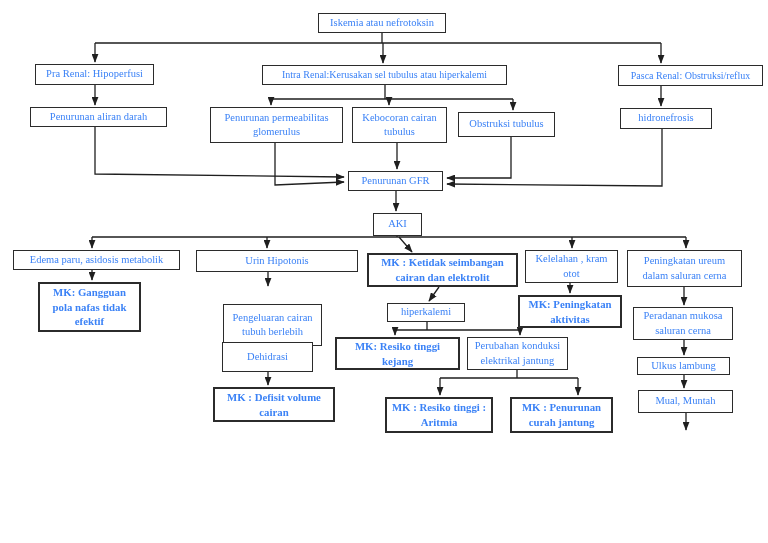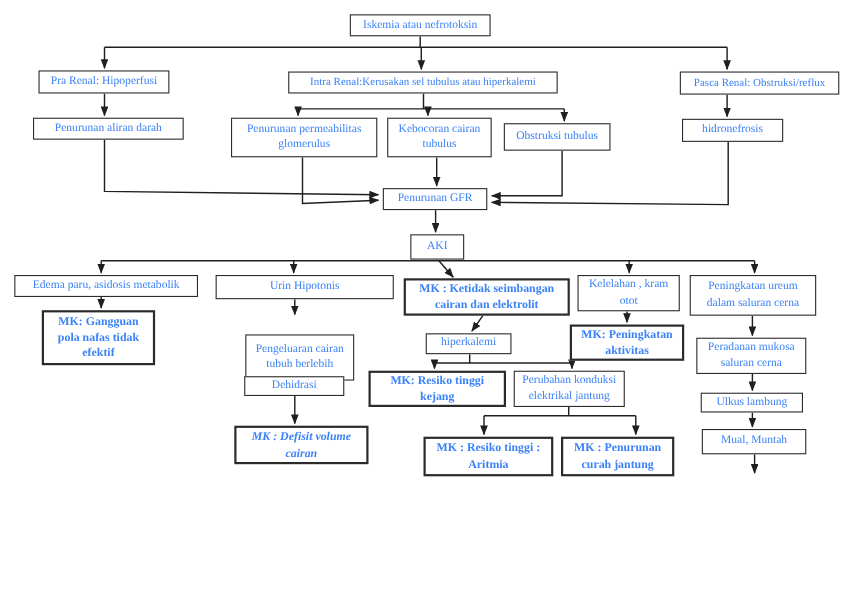--- a/index.html
+++ b/index.html
@@ -116,30 +116,30 @@
 otot</div>
   <div class="node" style="left:627px;top:250px;width:115px;height:37px;">Peningkatan ureum
 dalam saluran cerna</div>
 
   <div class="node mk" style="left:38px;top:282px;width:103px;height:50px;">MK: Gangguan
 pola nafas tidak
 efektif</div>
 
   <div class="node" style="left:223px;top:288px;width:99px;height:42px;margin-top:16px;">Pengeluaran cairan
 tubuh berlebih</div>
-  <div class="node" style="left:222px;top:342px;width:91px;height:18px;">Dehidrasi</div>
-  <div class="node mk" style="left:213px;top:387px;width:122px;height:35px;font-style:italic;">MK : Defisit volume
+  <div class="node" style="left:222px;top:342px;width:91px;height:30px;">Dehidrasi</div>
+  <div class="node mk" style="left:213px;top:387px;width:122px;height:35px;">MK : Defisit volume
 cairan</div>
 
   <div class="node" style="left:387px;top:303px;width:78px;height:19px;">hiperkalemi</div>
   <div class="node mk" style="left:335px;top:337px;width:125px;height:33px;">MK: Resiko tinggi
 kejang</div>
   <div class="node" style="left:467px;top:337px;width:101px;height:33px;">Perubahan konduksi
 elektrikal jantung</div>
-  <div class="node mk" style="left:385px;top:397px;width:118px;height:36px;">MK : Resiko tinggi :
+  <div class="node mk" style="left:385px;top:397px;width:108px;height:36px;">MK : Resiko tinggi :
 Aritmia</div>
   <div class="node mk" style="left:510px;top:397px;width:103px;height:36px;">MK : Penurunan
 curah jantung</div>
 
   <div class="node mk" style="left:518px;top:295px;width:104px;height:33px;">MK: Peningkatan
 aktivitas</div>
 
   <div class="node" style="left:633px;top:307px;width:100px;height:33px;">Peradanan mukosa
 saluran cerna</div>
   <div class="node" style="left:637px;top:357px;width:93px;height:18px;">Ulkus lambung</div>

